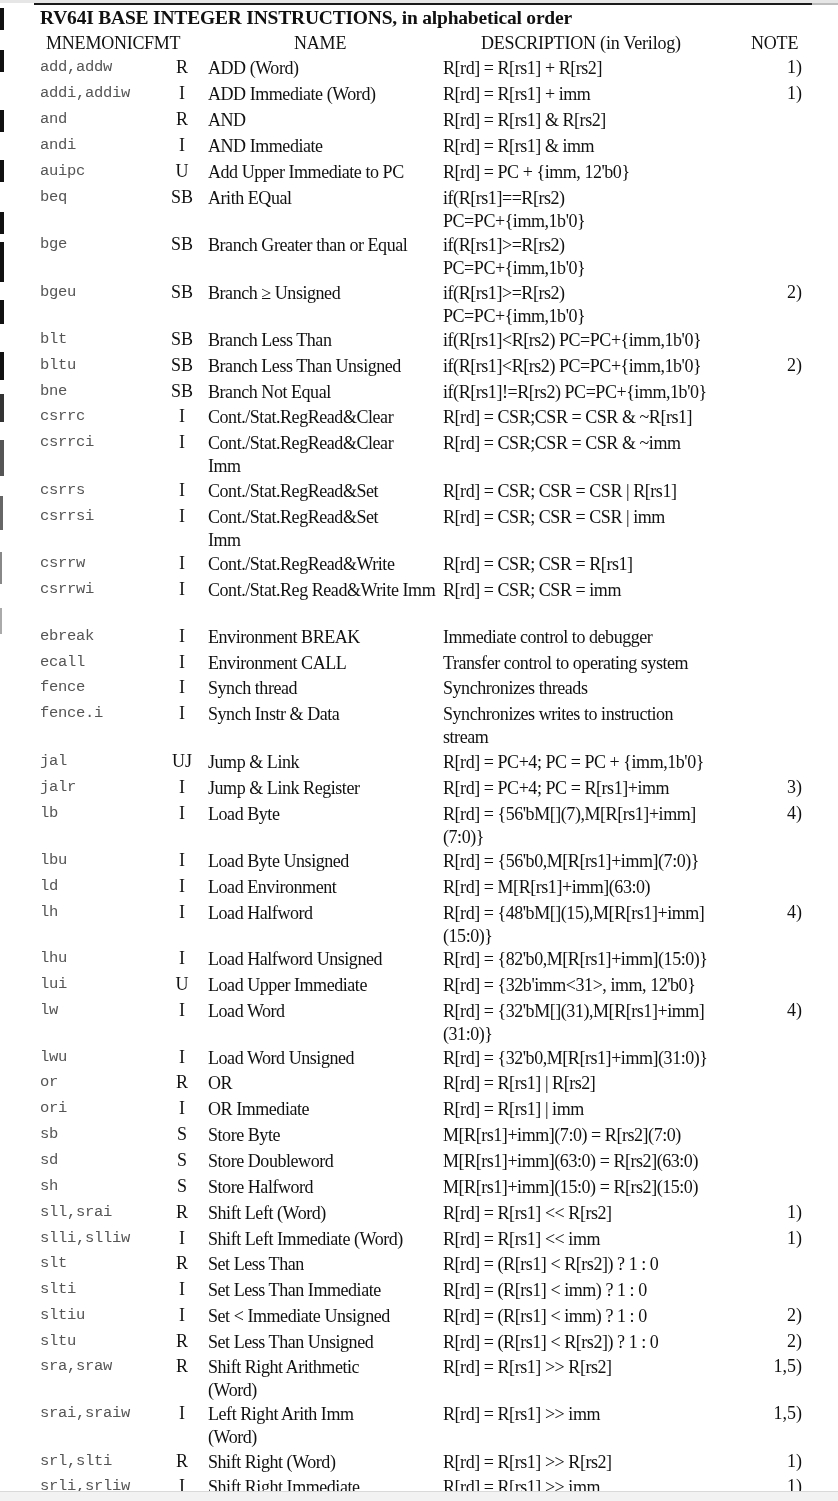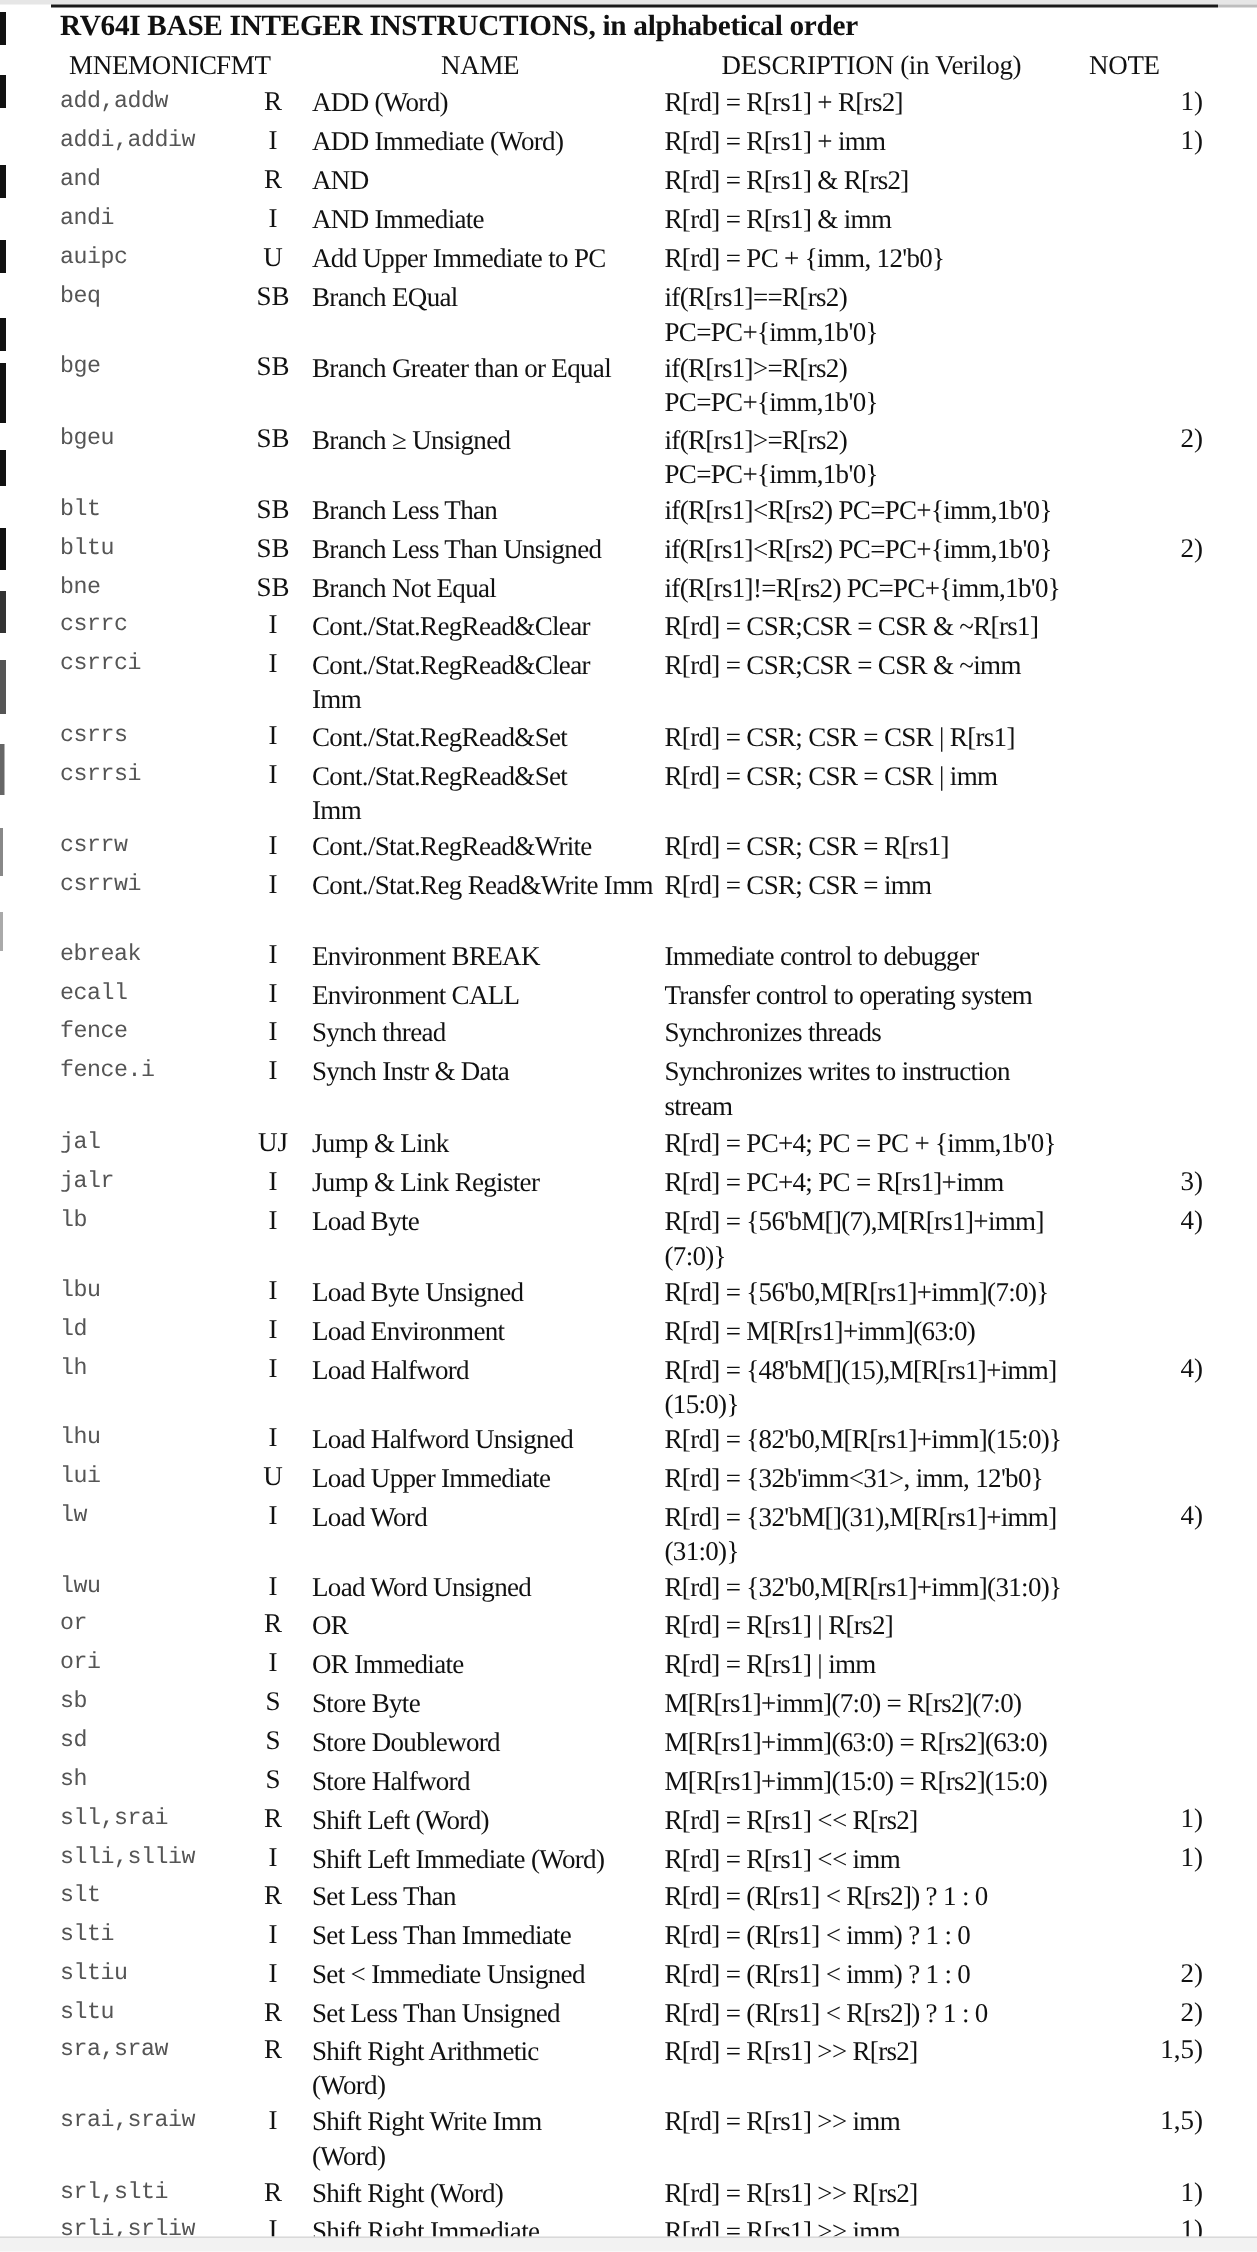--- a/index.html
+++ b/index.html
@@ -51,21 +51,21 @@
 <div class="margin-mark" style="top:552px;height:32px;width:2px;background:#888"></div>
 <div class="margin-mark" style="top:608px;height:26px;width:2px;background:#aaa"></div>
 
 <div class="title">RV64I BASE INTEGER INSTRUCTIONS, in alphabetical order</div>
 
 <div>
   <span class="hdr" style="left:46px">MNEMONIC</span>
   <span class="hdr" style="left:144px">FMT</span>
   <span class="hdr" style="left:294px">NAME</span>
   <span class="hdr" style="left:481px">DESCRIPTION (in Verilog)</span>
-  <span class="hdr" style="left:726px">NOTE</span>
+  <span class="hdr" style="left:751px">NOTE</span>
 </div>
 
 <div id="instruction-table">
     <div class="row" style="top: 57px;">
       <span class="c-mn">add,addw</span>
       <span class="c-fmt">R</span>
       <span class="c-name nw">ADD (Word)</span>
       <span class="c-desc nw">R[rd] = R[rs1] + R[rs2]</span>
       <span class="c-note">1)</span>
     </div>
@@ -93,21 +93,21 @@
     <div class="row" style="top: 161px;">
       <span class="c-mn">auipc</span>
       <span class="c-fmt">U</span>
       <span class="c-name nw">Add Upper Immediate to PC</span>
       <span class="c-desc nw">R[rd] = PC + {imm, 12'b0}</span>
       <span class="c-note"></span>
     </div>
     <div class="row" style="top: 187px;">
       <span class="c-mn">beq</span>
       <span class="c-fmt">SB</span>
-      <span class="c-name nw">Branch EQual</span>
+      <span class="c-name nw">Arith EQual</span>
       <span class="c-desc" style="width:180px">if(R[rs1]==R[rs2) PC=PC+{imm,1b'0}</span>
       <span class="c-note"></span>
     </div>
     <div class="row" style="top: 234px;">
       <span class="c-mn">bge</span>
       <span class="c-fmt">SB</span>
       <span class="c-name nw">Branch Greater than or Equal</span>
       <span class="c-desc" style="width:180px">if(R[rs1]&gt;=R[rs2) PC=PC+{imm,1b'0}</span>
       <span class="c-note"></span>
     </div>
@@ -359,21 +359,21 @@
     <div class="row" style="top: 1356px;">
       <span class="c-mn">sra,sraw</span>
       <span class="c-fmt">R</span>
       <span class="c-name" style="width:180px">Shift Right Arithmetic (Word)</span>
       <span class="c-desc nw">R[rd] = R[rs1] &gt;&gt; R[rs2]</span>
       <span class="c-note">1,5)</span>
     </div>
     <div class="row" style="top: 1403px;">
       <span class="c-mn">srai,sraiw</span>
       <span class="c-fmt">I</span>
-      <span class="c-name" style="width:180px">Shift Right Write Imm (Word)</span>
+      <span class="c-name" style="width:180px">Left Right Arith Imm (Word)</span>
       <span class="c-desc nw">R[rd] = R[rs1] &gt;&gt; imm</span>
       <span class="c-note">1,5)</span>
     </div>
     <div class="row" style="top: 1451px;">
       <span class="c-mn">srl,slti</span>
       <span class="c-fmt">R</span>
       <span class="c-name nw">Shift Right (Word)</span>
       <span class="c-desc nw">R[rd] = R[rs1] &gt;&gt; R[rs2]</span>
       <span class="c-note">1)</span>
     </div>

